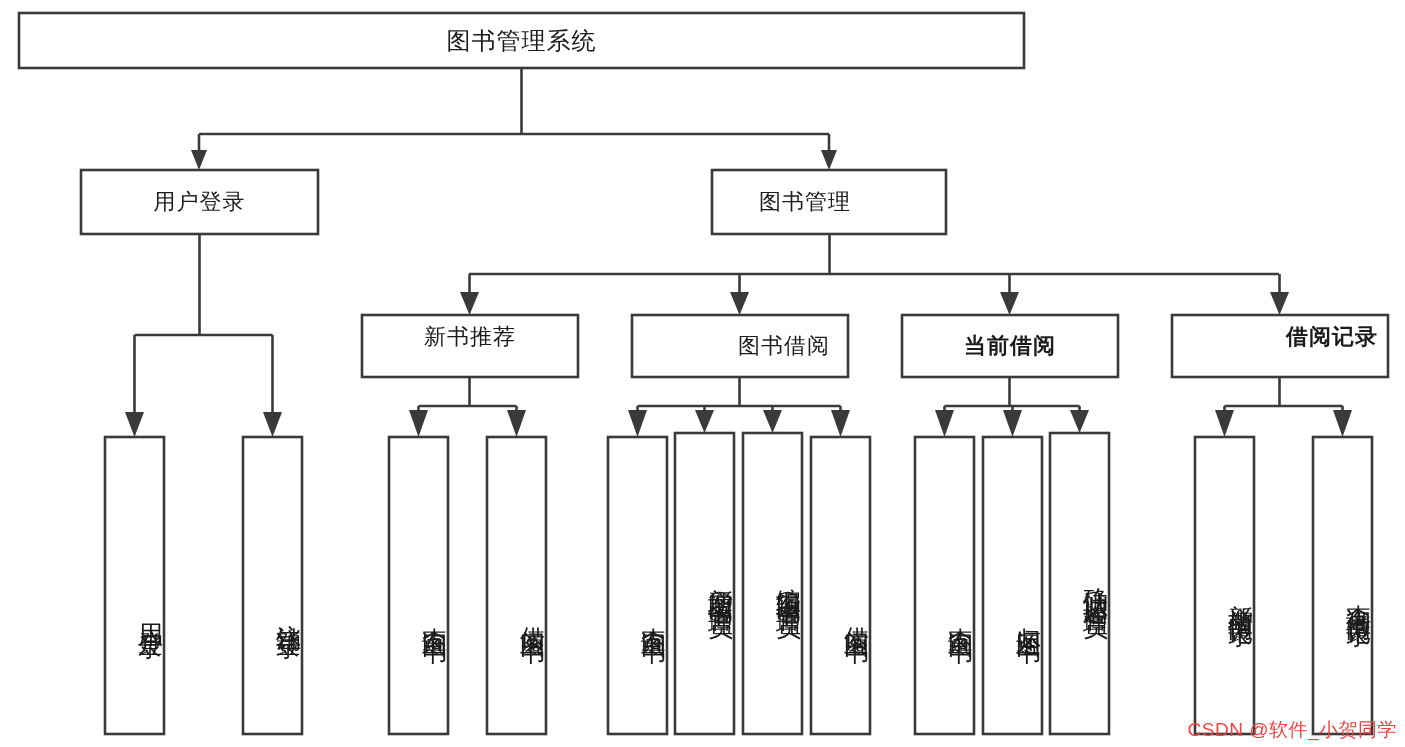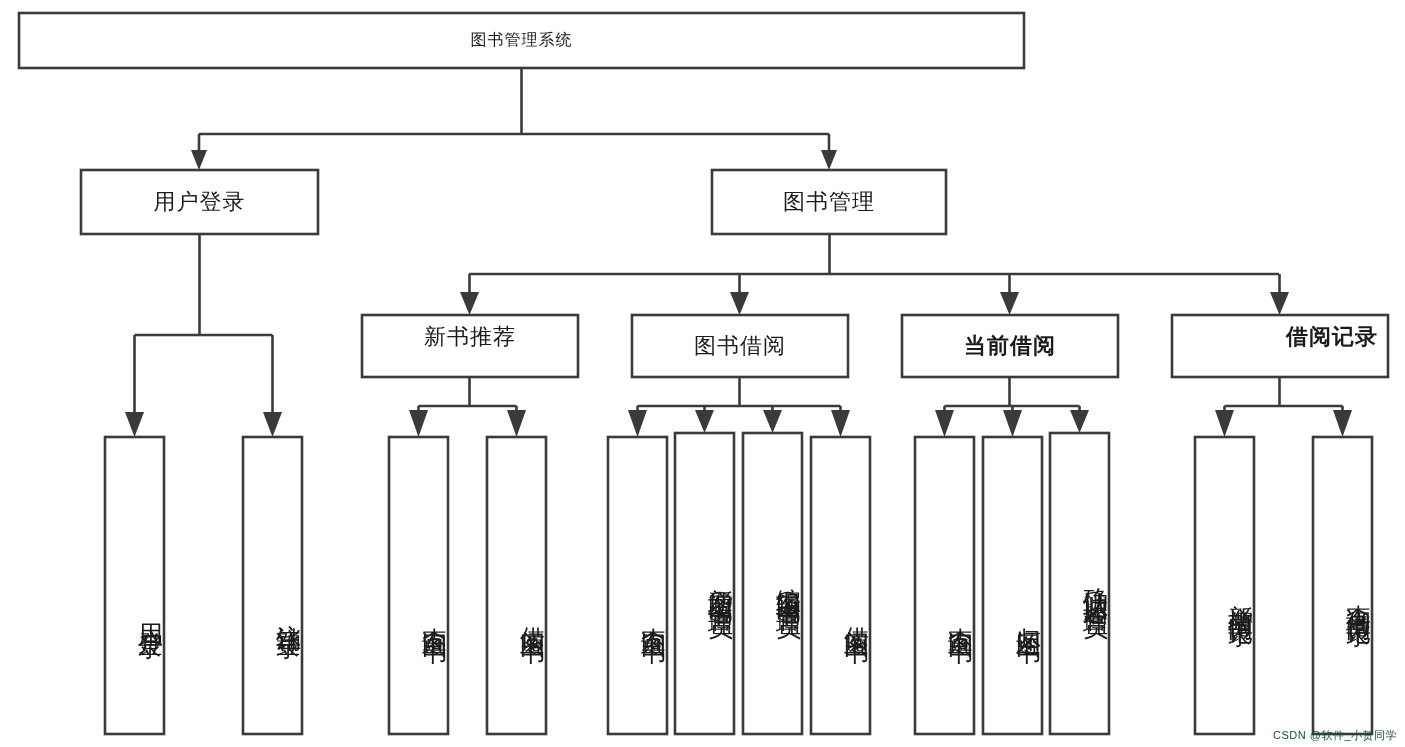--- a/index.html
+++ b/index.html
@@ -67,22 +67,22 @@
     font-size: 25px;
     line-height: 1.08;
     letter-spacing: 4px;
     white-space: nowrap;
     pointer-events: none;
   }
   .watermark {
     position: absolute;
     right: 8px;
     bottom: 4px;
-    font-size: 11px;
-    color: #14532d;
+    font-size: 19px;
+    color: #ef4444;
     letter-spacing: 0.5px;
     white-space: nowrap;
     pointer-events: none;
   }
 </style>
 </head>
 <body>
 
 <div id="diagram-root">
 
@@ -170,27 +170,27 @@
 
     <rect class="node-box" x="915" y="437" width="59" height="297"></rect>
     <rect class="node-box" x="983" y="437" width="59" height="297"></rect>
     <rect class="node-box" x="1050" y="433" width="59" height="301"></rect>
 
     <rect class="node-box" x="1195" y="437" width="59" height="297"></rect>
     <rect class="node-box" x="1313" y="437" width="59" height="297"></rect>
 
   </svg>
 
-  <div class="node-label" style="left:19px; top:13px; width:1005px; height:55px; font-size:16px;">图书管理系统</div>
+  <div class="node-label" style="left:19px; top:13px; width:1005px; height:55px; font-size:24px;">图书管理系统</div>
 
   <div class="node-label" style="left:81px; top:170px; width:237px; height:64px;">用户登录</div>
-  <div class="node-label" style="left:712px; top:170px; width:234px; height:64px;">图书管理</div>
+  <div class="node-label" style="left:688px; top:170px; width:234px; height:64px;">图书管理</div>
 
   <div class="node-label" style="left:362px; top:306px; width:216px; height:62px;">新书推荐</div>
-  <div class="node-label" style="left:632px; top:315px; width:216px; height:62px;">图书借阅</div>
+  <div class="node-label" style="left:632px; top:315px; width:216px; height:62px;padding-left:44px;">图书借阅</div>
   <div class="node-label" style="left:902px; top:315px; width:216px; height:62px;font-weight:bold;">当前借阅</div>
   <div class="node-label" style="left:1224px; top:315px; width:216px; height:44px;font-weight:bold;">借阅记录</div>
 
   <div class="leaf-label" style="left:105px; top:492px; width:59px; height:240px;">用户登录</div>
   <div class="leaf-label" style="left:243px; top:492px; width:59px; height:240px;">注销登录</div>
 
   <div class="leaf-label" style="left:389px; top:495px; width:59px; height:240px;">查询图书</div>
   <div class="leaf-label" style="left:487px; top:495px; width:59px; height:240px;">借阅图书</div>
 
   <div class="leaf-label" style="left:608px; top:500px; width:59px; height:230px;">查询图书</div>

